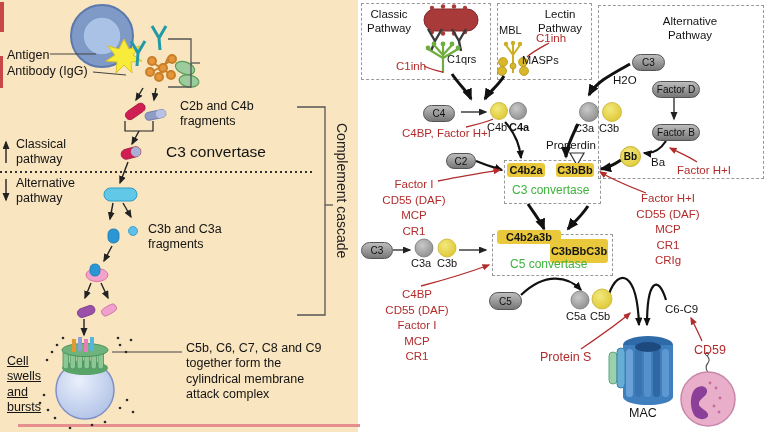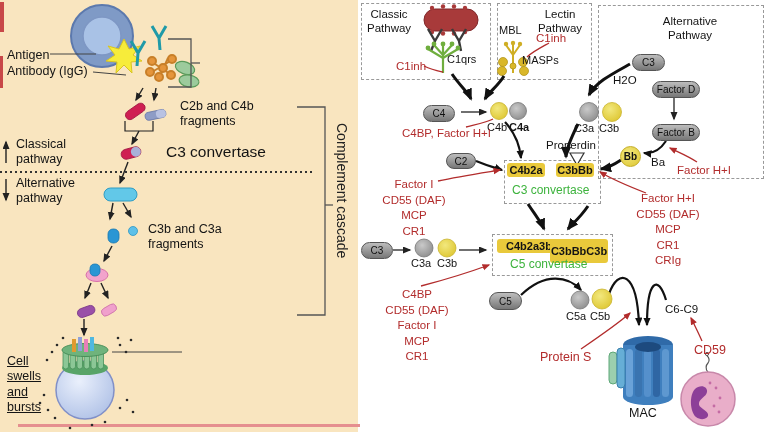--- a/index.html
+++ b/index.html
@@ -319,20 +319,24 @@
 pathway</div>
   <div class="lbl s15" style="left:166px;top:143px;">C3 convertase</div>
   <div class="lbl" style="left:16px;top:176px;">Alternative
 pathway</div>
   <div class="lbl" style="left:148px;top:222px;">C3b and C3a
 fragments</div>
   <div class="lbl" style="left:7px;top:354px;text-decoration:underline;">Cell
 swells
 and
 bursts</div>
+  <div class="lbl" style="left:186px;top:341px;">C5b, C6, C7, C8 and C9
+together form the
+cylindrical membrane
+attack complex</div>
   <div class="lbl vert" style="left:333px;top:123px;height:180px;">Complement cascade</div>
 
   <div class="lbl s115" style="left:367px;top:7px;">Classic
 Pathway</div>
   <div class="lbl s11" style="left:447px;top:53px;">C1qrs</div>
   <div class="lbl s115 red" style="left:396px;top:59px;">C1inh</div>
   <div class="lbl s115 ctr" style="left:532px;top:7px;width:56px;">Lectin
 Pathway</div>
   <div class="lbl s11" style="left:499px;top:24px;">MBL</div>
   <div class="lbl s115 red" style="left:536px;top:31px;">C1inh</div>
@@ -368,21 +372,21 @@
   <div class="lbl rl red ctr" style="left:633px;top:191px;width:70px;">Factor H+I
 CD55 (DAF)
 MCP
 CR1
 CRIg</div>
 
   <div class="pill" style="left:361px;top:242px;width:30px;height:15px;">C3</div>
   <div class="lbl s11" style="left:411px;top:257px;">C3a</div>
   <div class="lbl s11" style="left:437px;top:257px;">C3b</div>
 
-  <div class="ypill" style="left:497px;top:239px;width:64px;height:14px;">C4b2a3b</div>
+  <div class="ypill" style="left:497px;top:230px;width:64px;height:14px;">C4b2a3b</div>
   <div class="ypill" style="left:550px;top:239px;width:58px;height:24px;">C3bBbC3b</div>
   <div class="lbl green" style="left:510px;top:257px;">C5 convertase</div>
 
   <div class="lbl rl red ctr" style="left:383px;top:287px;width:68px;">C4BP
 CD55 (DAF)
 Factor I
 MCP
 CR1</div>
   <div class="pill" style="left:489px;top:292px;width:31px;height:16px;">C5</div>
   <div class="lbl s11" style="left:566px;top:310px;text-align:right;">C5a</div>

